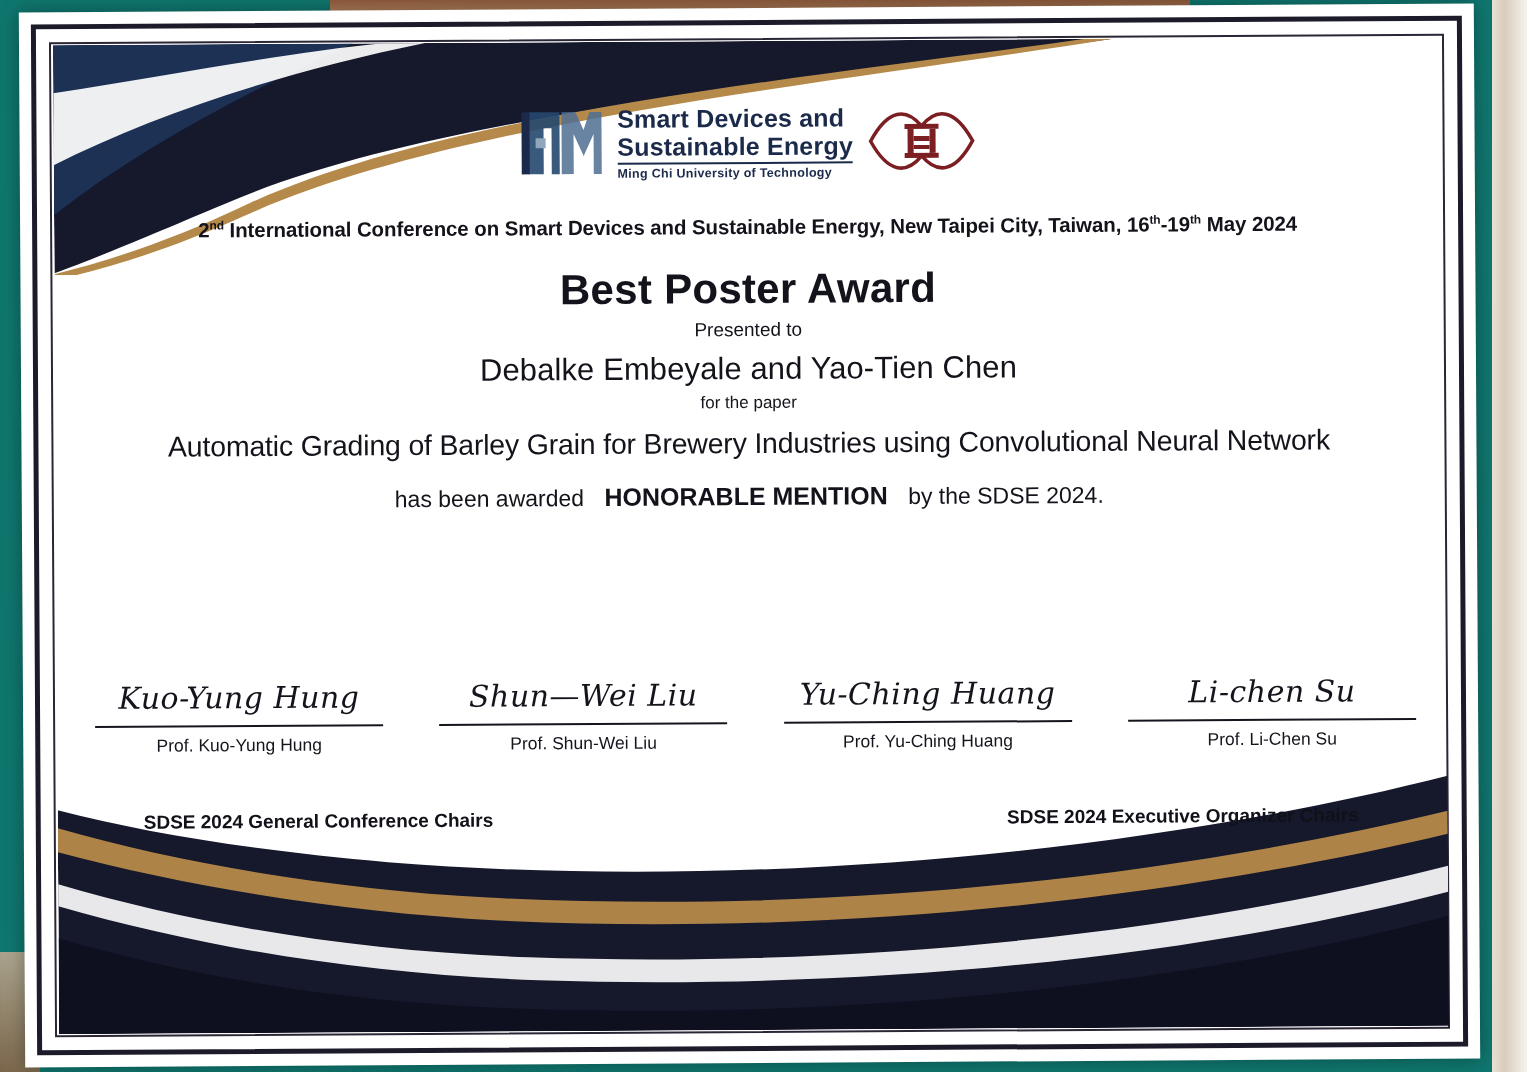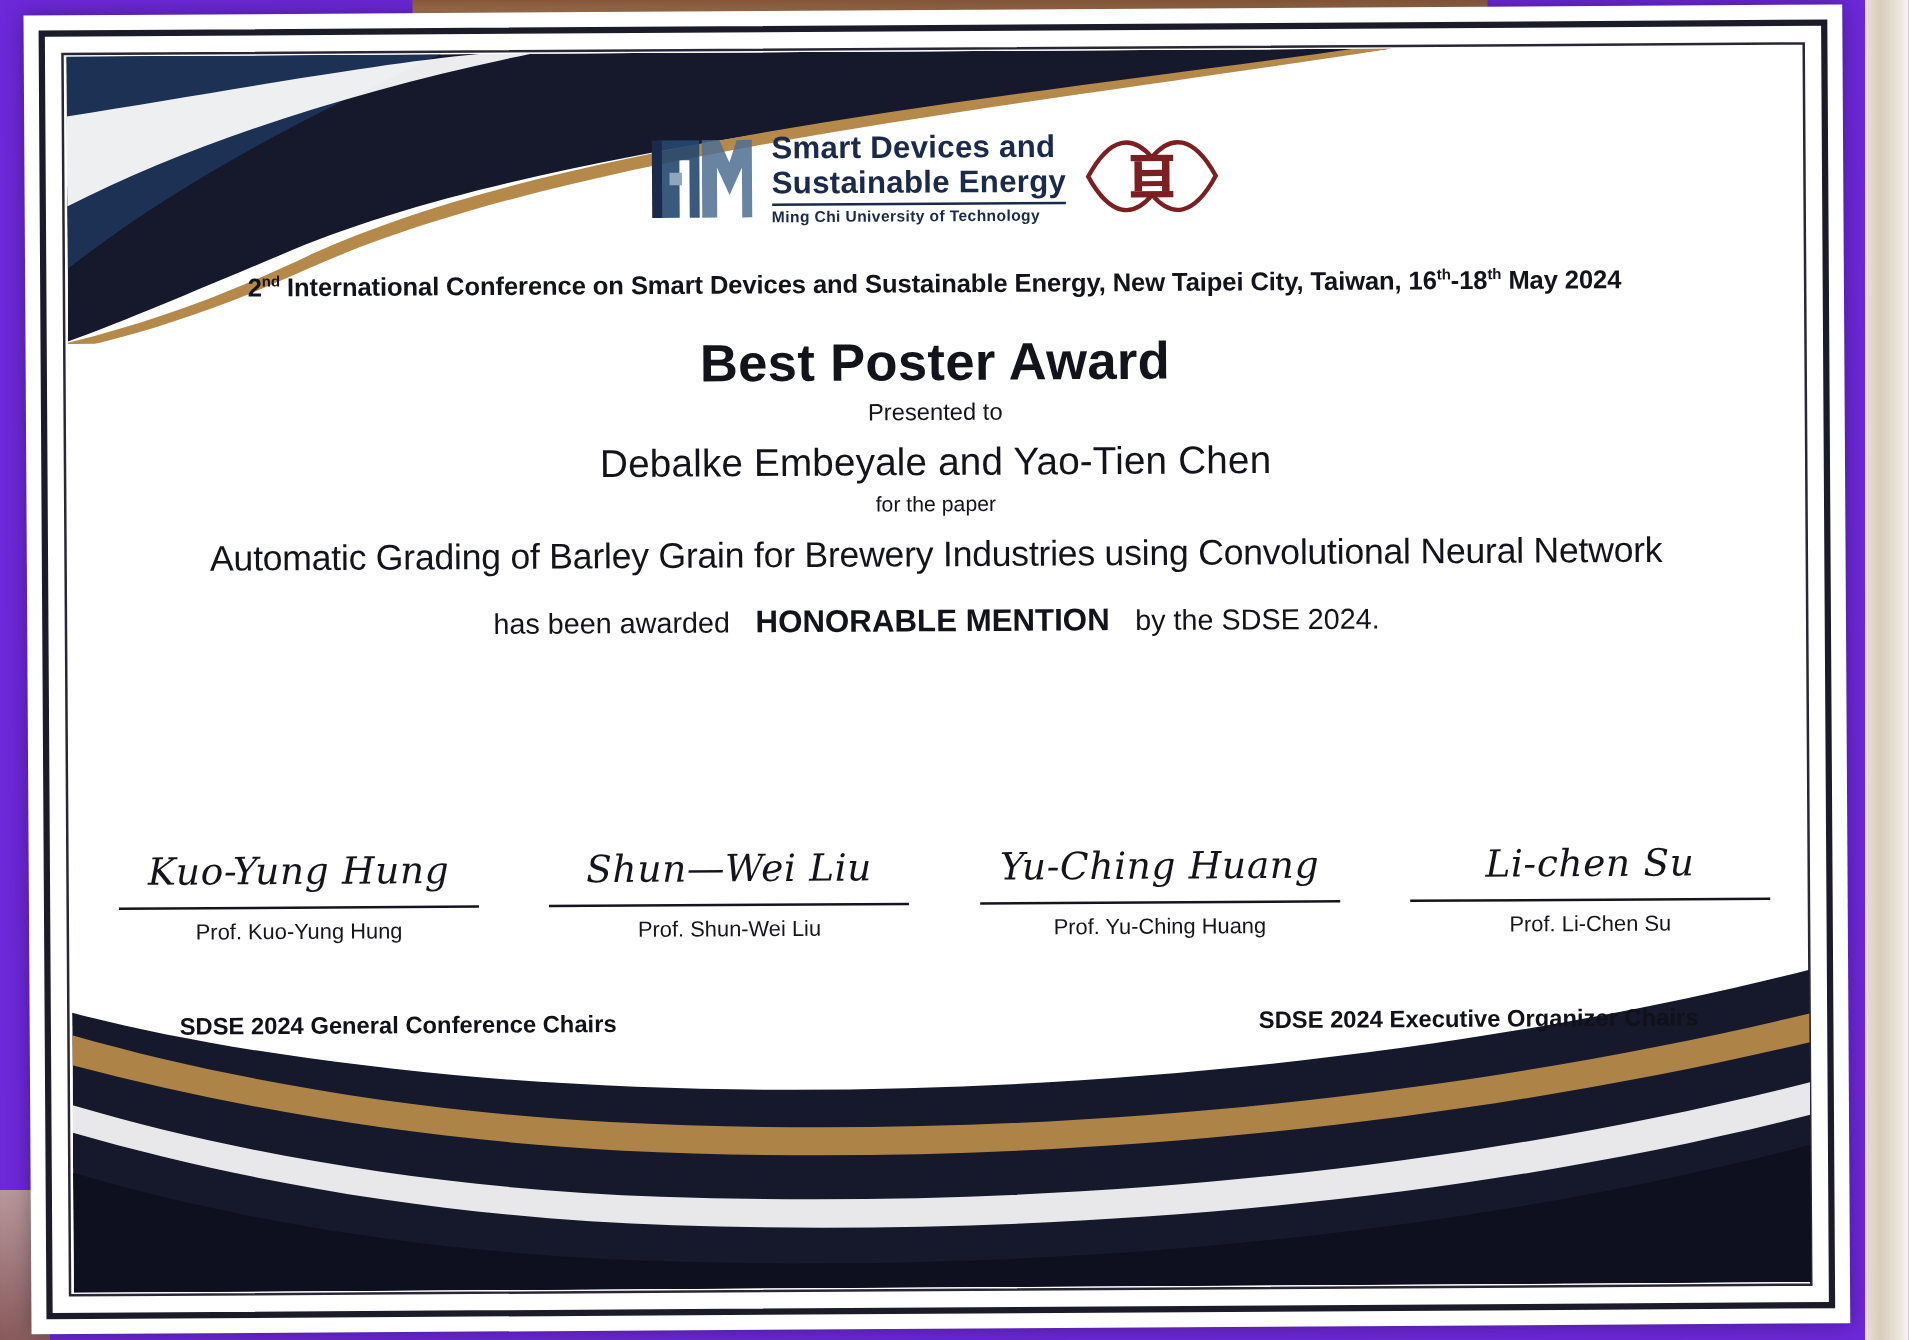--- a/index.html
+++ b/index.html
@@ -12,21 +12,21 @@
     height: 1072px;
     overflow: hidden;
     font-family: "Liberation Sans", sans-serif;
     position: relative;
   }
 
   
   #photo {
     position: absolute;
     inset: 0;
-    background: #6d28d9;
+    background: #0f766e;
   }
   
   .bg-brown-top {
     position: absolute;
     top: 0; left: 330px;
     width: 860px; height: 14px;
     background: linear-gradient(180deg,#8d5a3b,#b98a63);
   }
   .bg-brown-right {
     position: absolute;
@@ -259,21 +259,21 @@
             <rect x="38" y="49" width="34" height="5" fill="#7b1f22"></rect>
             <rect x="41" y="25" width="6" height="24" fill="#7b1f22"></rect>
             <rect x="63" y="25" width="6" height="24" fill="#7b1f22"></rect>
             <rect x="47" y="32" width="16" height="5" fill="#7b1f22"></rect>
             <rect x="47" y="41" width="16" height="4" fill="#7b1f22"></rect>
           </svg>
         </span>
       </div>
 
       <div class="conf-line">
-        <span>2</span><sup>nd</sup><span> International Conference on Smart Devices and Sustainable Energy, New Taipei City, Taiwan, 16</span><sup>th</sup><span>-18</span><sup>th</sup><span> May 2024</span>
+        <span>2</span><sup>nd</sup><span> International Conference on Smart Devices and Sustainable Energy, New Taipei City, Taiwan, 16</span><sup>th</sup><span>-19</span><sup>th</sup><span> May 2024</span>
       </div>
 
       <div class="award-title">Best Poster Award</div>
       <div class="presented">Presented to</div>
       <div class="recipients">Debalke Embeyale and Yao-Tien Chen</div>
       <div class="for-paper">for the paper</div>
       <div class="paper-title">Automatic Grading of Barley Grain for Brewery Industries using Convolutional Neural Network</div>
       <div class="awarded-line">
         <span>has been awarded</span>
         <span class="strong">HONORABLE MENTION</span>

